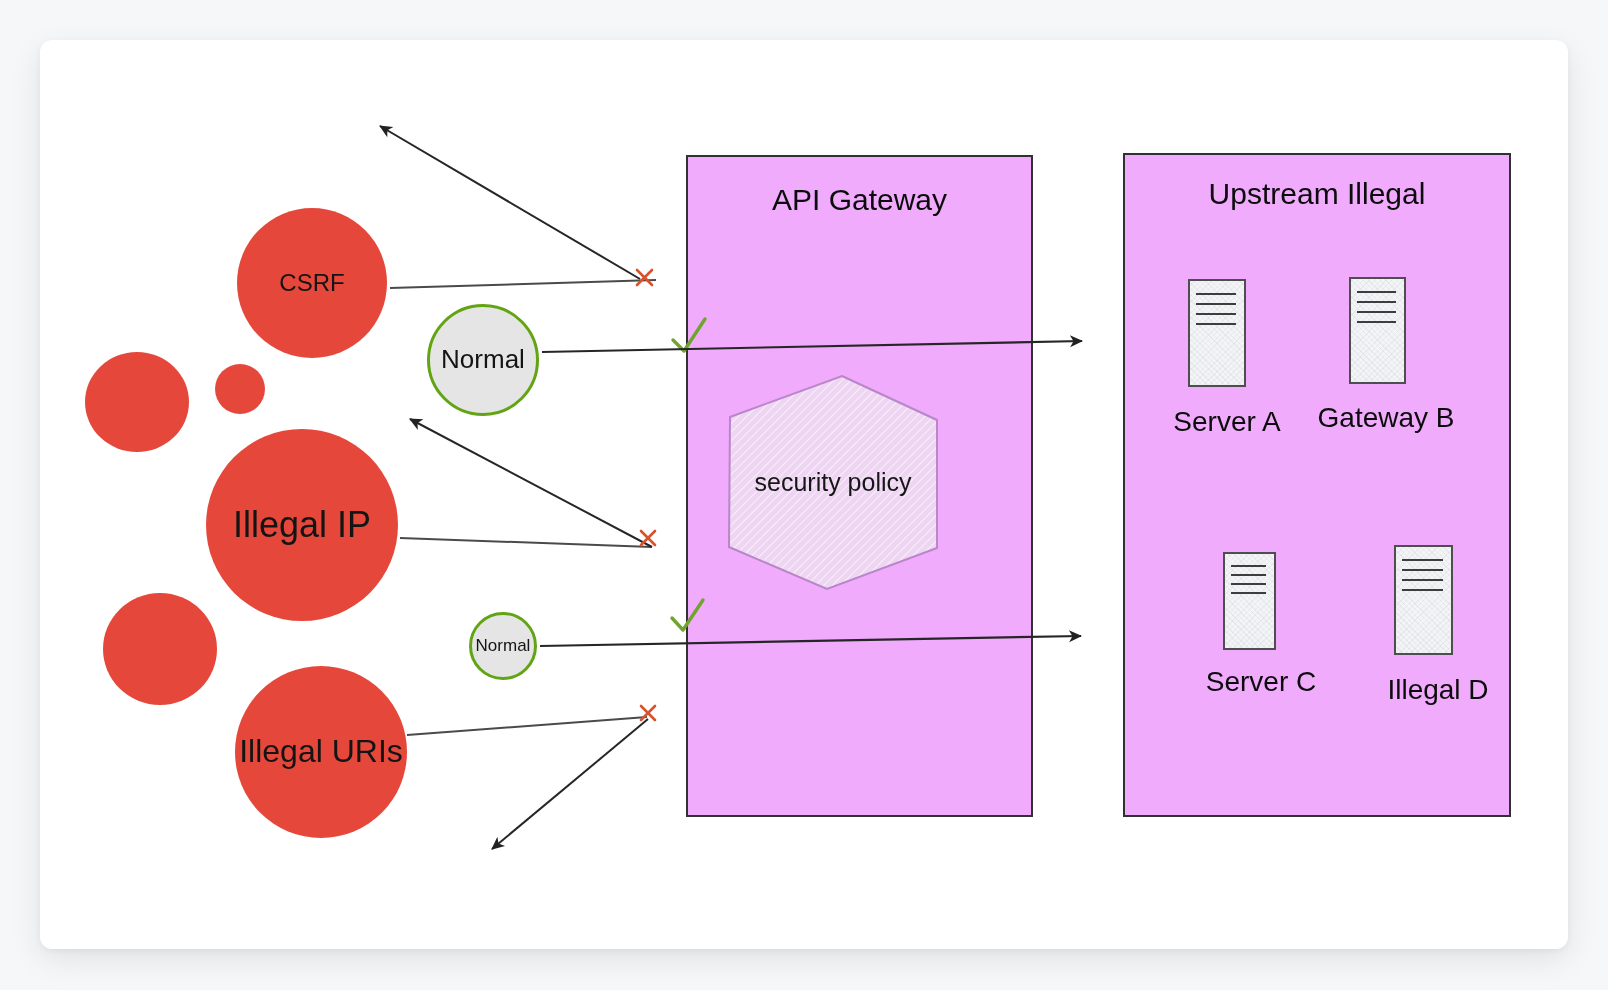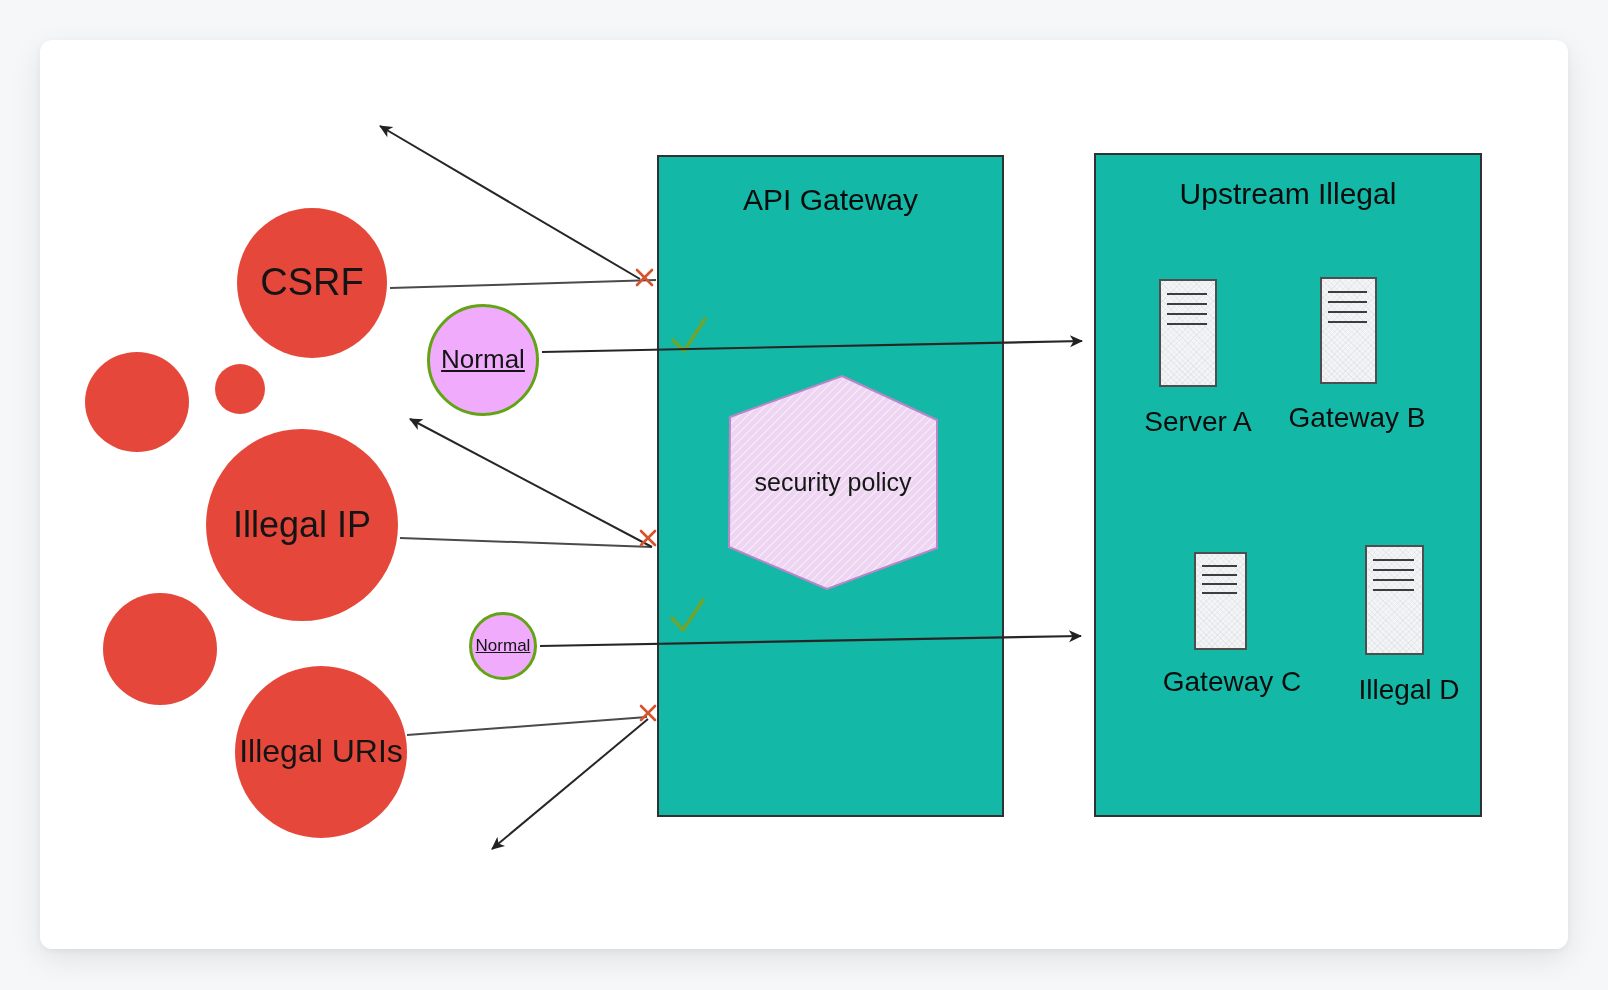--- a/index.html
+++ b/index.html
@@ -16,25 +16,25 @@
   }
 
   
   .circle {
     position:absolute; border-radius:50%;
     display:flex; align-items:center; justify-content:center;
     color:#141414; text-align:center; line-height:1.05;
   }
   .threat { background:#e5483a; }
   .normal {
-    background:#f0abfc; border:3px solid #63a414; box-sizing:border-box;text-decoration:underline;
+    background:#e5e5e5; border:3px solid #63a414; box-sizing:border-box;
   }
 
   
-  .box { position:absolute; background:#14b8a6; border:2px solid #313131; box-sizing:border-box; }
+  .box { position:absolute; background:#f0abfc; border:2px solid #313131; box-sizing:border-box;margin-left:29px; }
   .box-title {
     position:absolute; left:0; width:100%; text-align:center;
     font-size:30px; color:#0c0c0c; white-space:nowrap;
   }
 
   
   .server-icon {
     position:absolute; box-sizing:border-box;
     border:2px solid #4e4e4e; background-color:#f3f4f6;
     background-image:
@@ -52,21 +52,21 @@
 </head>
 <body>
 
 <div class="screen">
   <div class="card">
 
     <div class="circle threat" style="left:45px;top:312px;width:104px;height:100px;"></div>
     <div class="circle threat" style="left:175px;top:324px;width:50px;height:50px;"></div>
     <div class="circle threat" style="left:63px;top:553px;width:114px;height:112px;"></div>
 
-    <div class="circle threat" style="left:197px;top:168px;width:150px;height:150px;font-size:38px;">
+    <div class="circle threat" style="left:197px;top:168px;width:150px;height:150px;font-size:24px;">
       <span>CSRF</span>
     </div>
     <div class="circle threat" style="left:166px;top:389px;width:192px;height:192px;font-size:36px;">
       <span>Illegal IP</span>
     </div>
     <div class="circle threat" style="left:195px;top:626px;width:172px;height:172px;font-size:32px;">
       <span>Illegal URIs</span>
     </div>
 
     <div class="circle normal" style="left:387px;top:264px;width:112px;height:112px;font-size:26px;">
@@ -98,21 +98,21 @@
           <i class="line" style="top:42px;"></i>
       </div>
       <div class="server-label" style="left:261px;top:247px;">Gateway B</div>
 
       <div class="server-icon" style="left:98px;top:397px;width:53px;height:98px;">
         <i class="line" style="top:11px;"></i>
           <i class="line" style="top:20px;"></i>
           <i class="line" style="top:29px;"></i>
           <i class="line" style="top:38px;"></i>
       </div>
-      <div class="server-label" style="left:136px;top:511px;">Gateway C</div>
+      <div class="server-label" style="left:136px;top:511px;">Server C</div>
 
       <div class="server-icon" style="left:269px;top:390px;width:59px;height:110px;">
         <i class="line" style="top:12px;"></i>
           <i class="line" style="top:22px;"></i>
           <i class="line" style="top:32px;"></i>
           <i class="line" style="top:42px;"></i>
       </div>
       <div class="server-label" style="left:313px;top:519px;">Illegal D</div>
     </div>
   </div>

